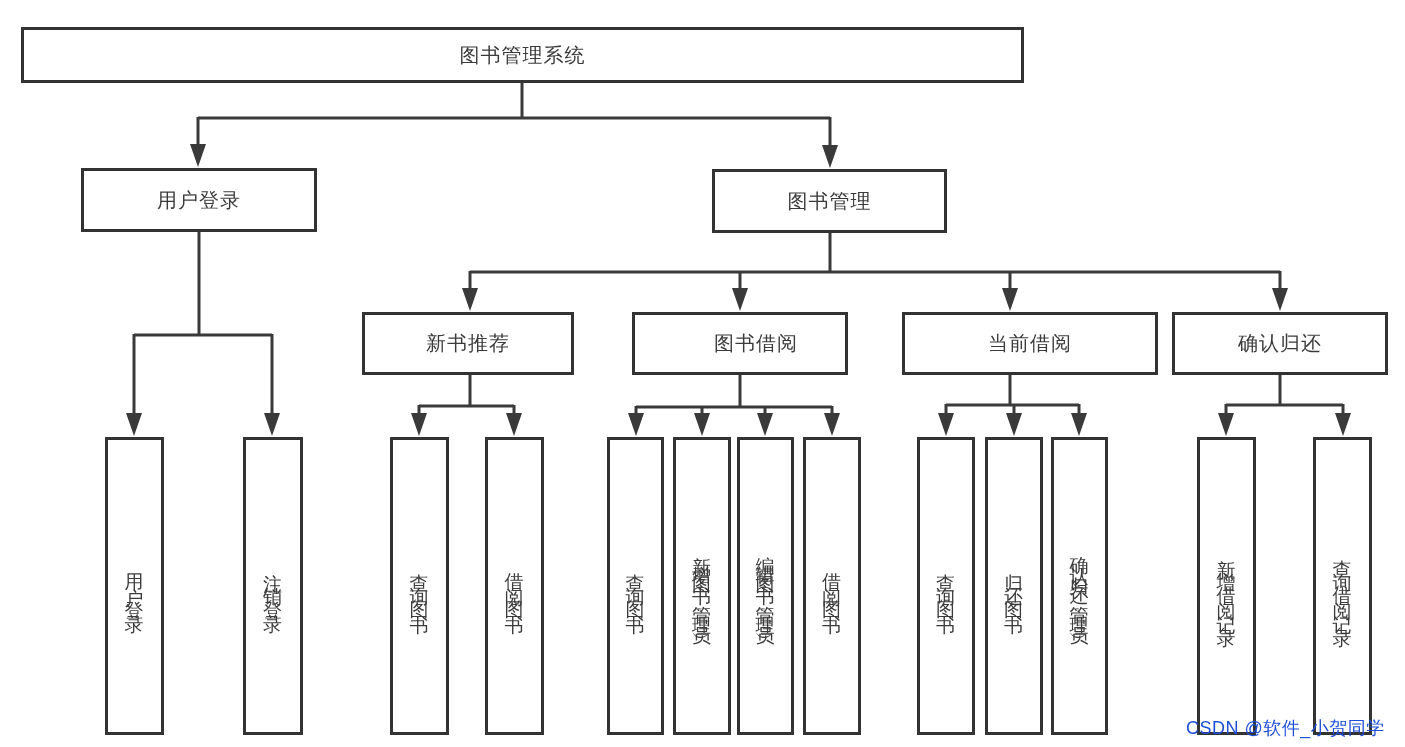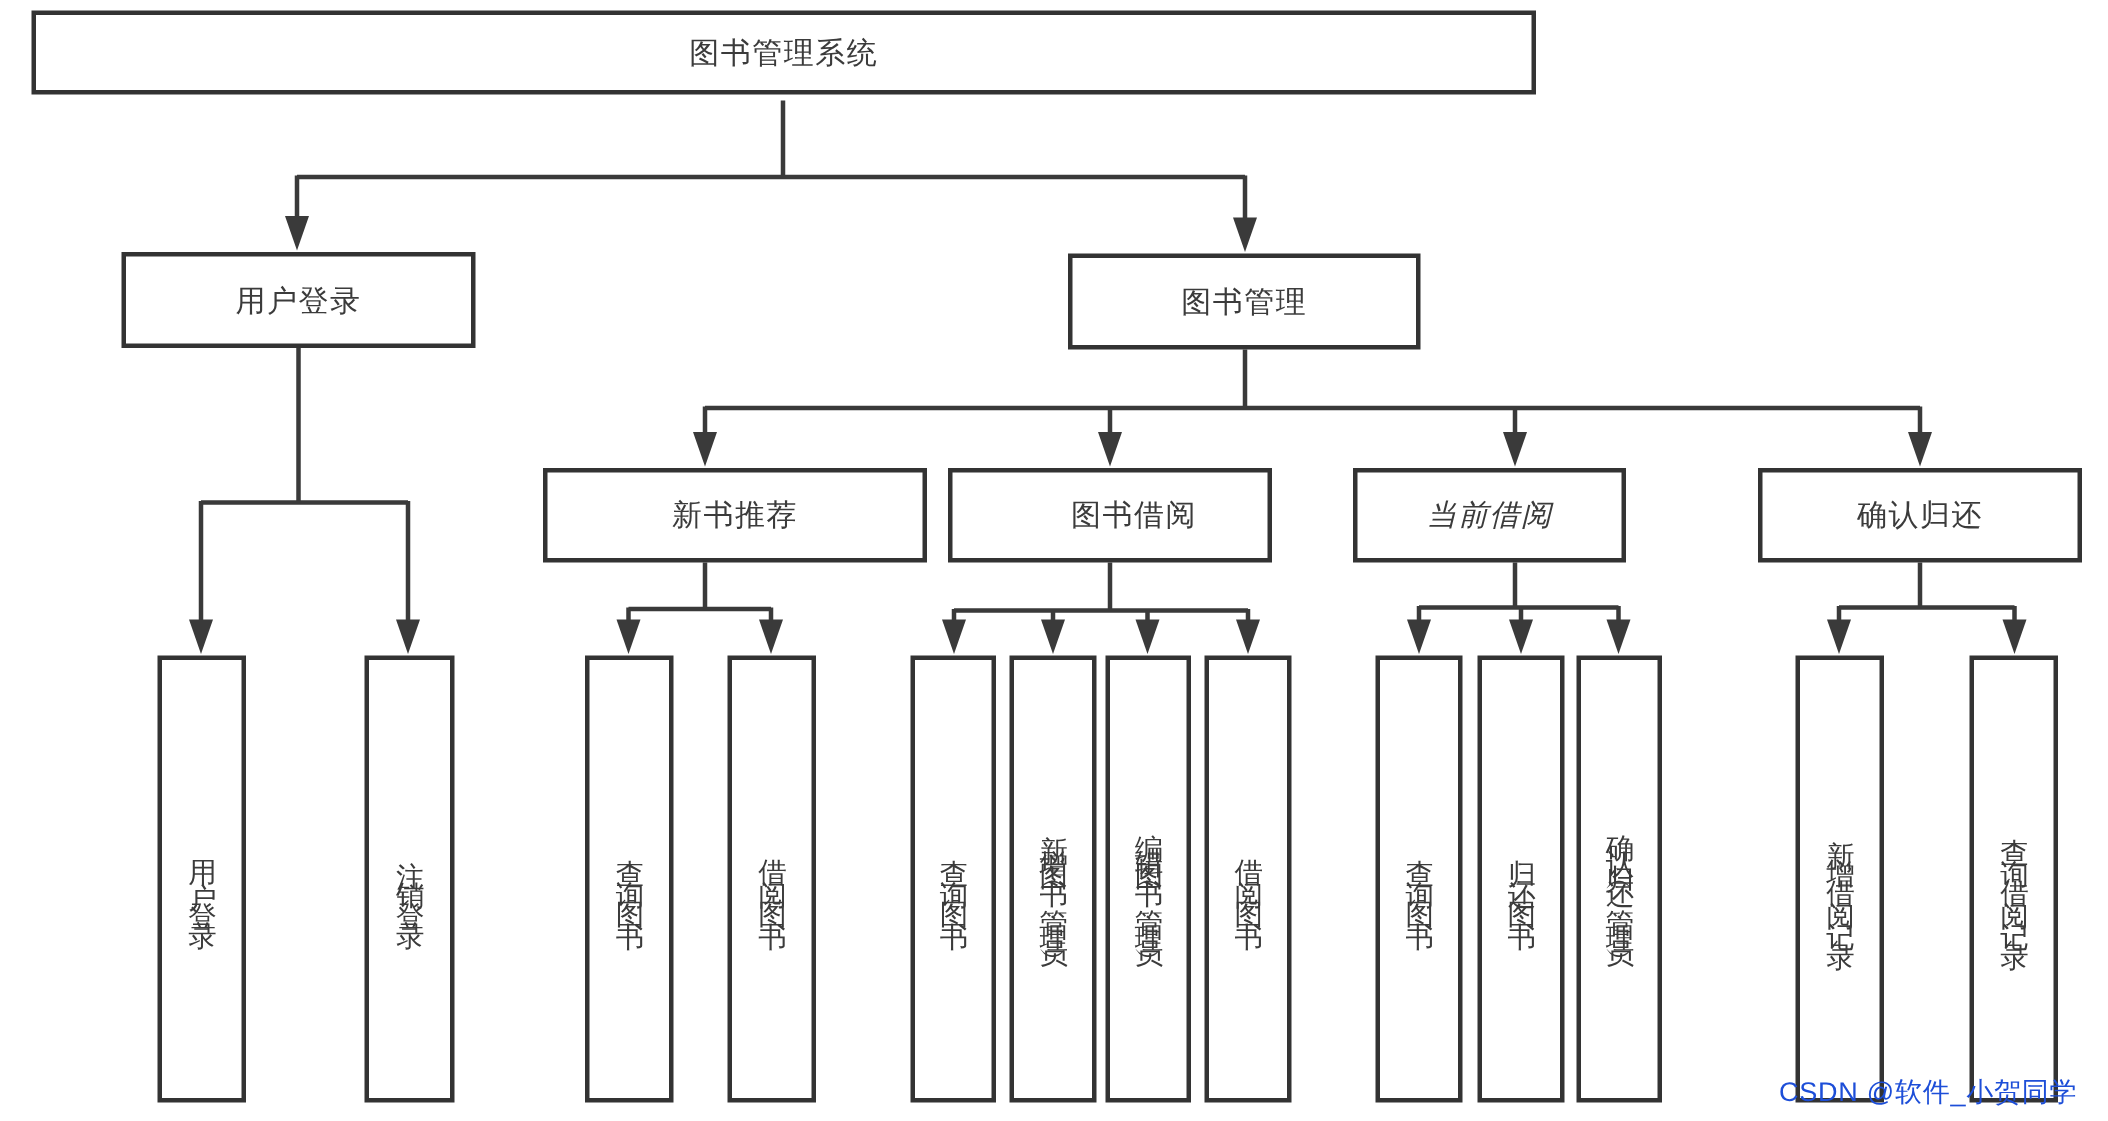--- a/index.html
+++ b/index.html
@@ -89,28 +89,28 @@
 
       <polygon points="938,413 954,413 946,436"></polygon>
       <polygon points="1006,413 1022,413 1014,436"></polygon>
       <polygon points="1071,413 1087,413 1079,436"></polygon>
 
       <polygon points="1218,413 1234,413 1226,436"></polygon>
       <polygon points="1335,413 1351,413 1343,436"></polygon>
     </g>
   </svg>
 
-  <div class="node" style="left:21px;top:7px;width:1003px;height:56px;">图书管理系统</div>
+  <div class="node" style="left:21px;top:27px;width:1003px;height:56px;">图书管理系统</div>
 
   <div class="node" style="left:81px;top:168px;width:236px;height:64px;">用户登录</div>
   <div class="node" style="left:712px;top:169px;width:235px;height:64px;">图书管理</div>
 
-  <div class="node" style="left:362px;top:312px;width:256px;height:63px;">新书推荐</div>
+  <div class="node" style="left:362px;top:312px;width:212px;height:63px;">新书推荐</div>
   <div class="node" style="left:632px;top:312px;width:216px;height:63px;padding-left:32px;">图书借阅</div>
-  <div class="node" style="left:902px;top:312px;width:182px;height:63px;font-style:italic;">当前借阅</div>
+  <div class="node" style="left:902px;top:312px;width:256px;height:63px;">当前借阅</div>
   <div class="node" style="left:1172px;top:312px;width:216px;height:63px;">确认归还</div>
 
   <div class="node vnode" style="left:105px;top:437px;width:59px;height:298px;">用户登录</div>
   <div class="node vnode" style="left:243px;top:437px;width:60px;height:298px;">注销登录</div>
 
   <div class="node vnode" style="left:390px;top:437px;width:59px;height:298px;">查询图书</div>
   <div class="node vnode" style="left:485px;top:437px;width:59px;height:298px;">借阅图书</div>
 
   <div class="node vnode" style="left:607px;top:437px;width:57px;height:298px;">查询图书</div>
   <div class="node vnode tight" style="left:673px;top:437px;width:58px;height:298px;">新增图书（管理员）</div>

